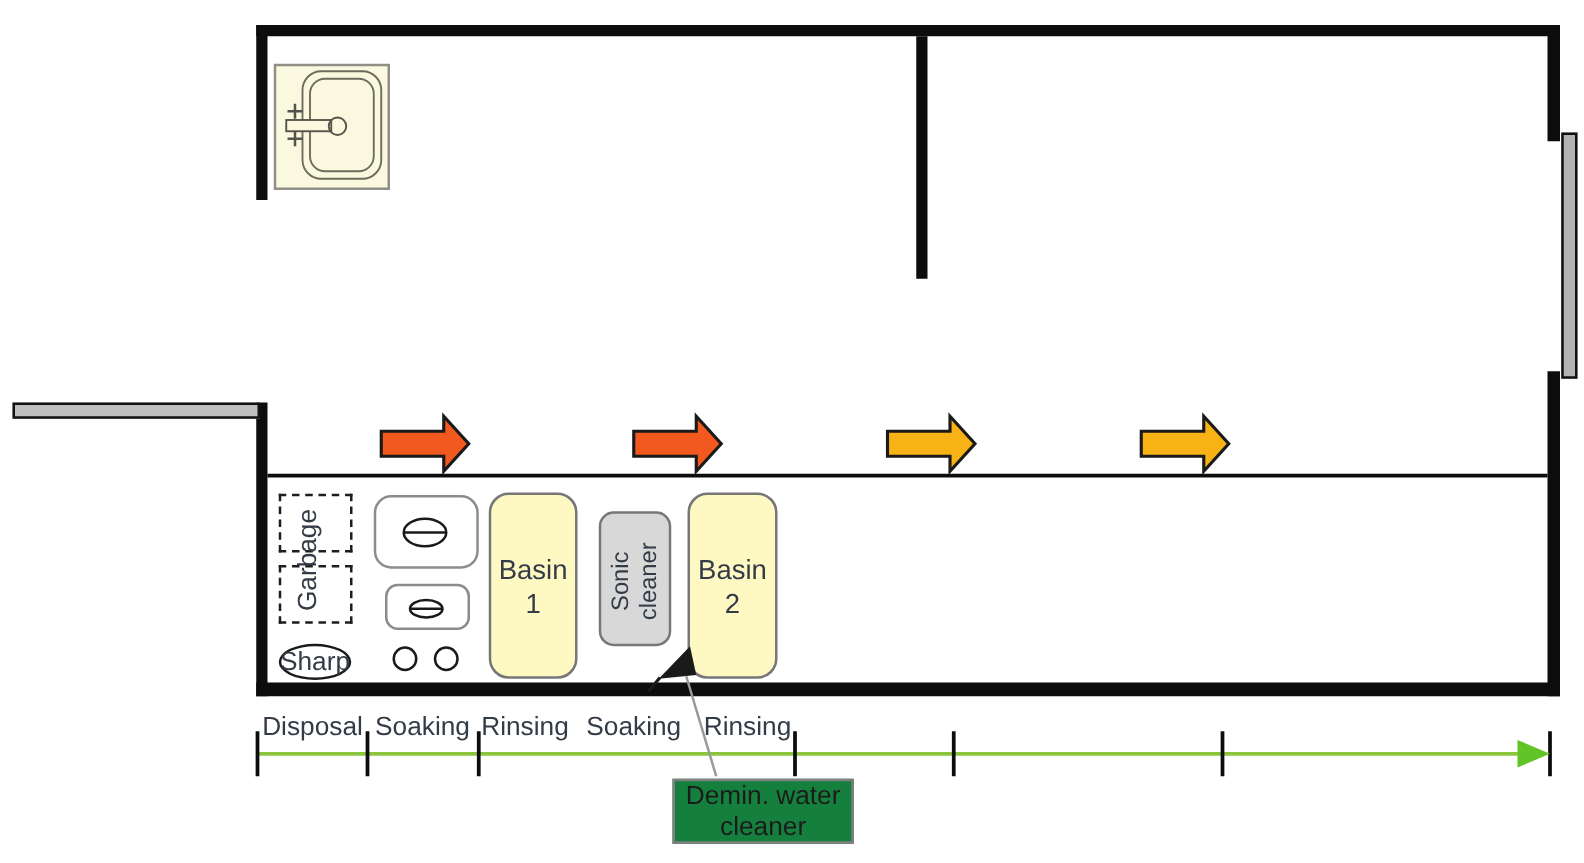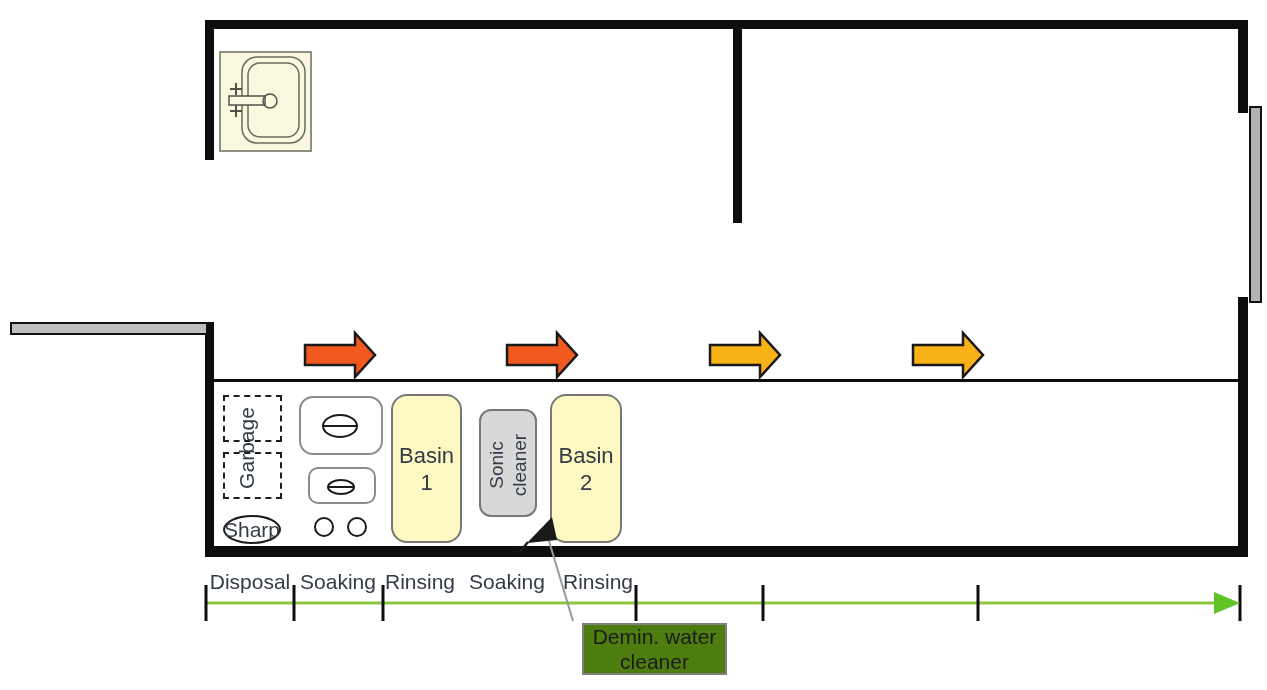--- a/index.html
+++ b/index.html
@@ -12,23 +12,23 @@
   .roundbox{position:absolute;border:2px solid #8c8c8c;box-sizing:border-box;background:#fff;}
   .basin{position:absolute;border:2px solid #777;border-radius:16px;box-sizing:border-box;
          background:#fef9c3;display:flex;flex-direction:column;align-items:center;justify-content:center;
          color:#333b46;font-size:22px;line-height:27px;text-align:center;}
   .sonic{position:absolute;border:2px solid #777;border-radius:12px;box-sizing:border-box;background:#d8d8d8;}
   .vtext{position:absolute;transform:rotate(-90deg);color:#333b46;text-align:center;}
   .ellipse{position:absolute;border:2px solid #1a1a1a;border-radius:50%;box-sizing:border-box;
            background:#fff;display:flex;align-items:center;justify-content:center;
            color:#333b46;font-size:21px;}
   .stage{position:absolute;top:570px;transform:translateX(-50%);color:#333b46;font-size:21px;white-space:nowrap;}
-  .callout{position:absolute;left:538px;top:623px;width:145px;height:52px;background:#4d7c0f;
+  .callout{position:absolute;left:538px;top:623px;width:145px;height:52px;background:#15803d;
            border:2px solid #7f7f7f;box-sizing:border-box;display:flex;flex-direction:column;
-           justify-content:center;color:#1b1b1b;font-size:21px;line-height:25px;text-align:center;margin-left:44px;}
+           justify-content:center;color:#1b1b1b;font-size:21px;line-height:25px;text-align:center;}
   svg.overlay{position:absolute;left:0;top:0;pointer-events:none;}
 </style>
 </head>
 <body>
 
 <div class="canvas">
 
   <div class="wall" style="left:205px;top:20px;width:1043px;height:9px;"></div>
   <div class="wall" style="left:205px;top:20px;width:9px;height:140px;"></div>
   <div class="wall" style="left:205px;top:322px;width:9px;height:235px;"></div>

